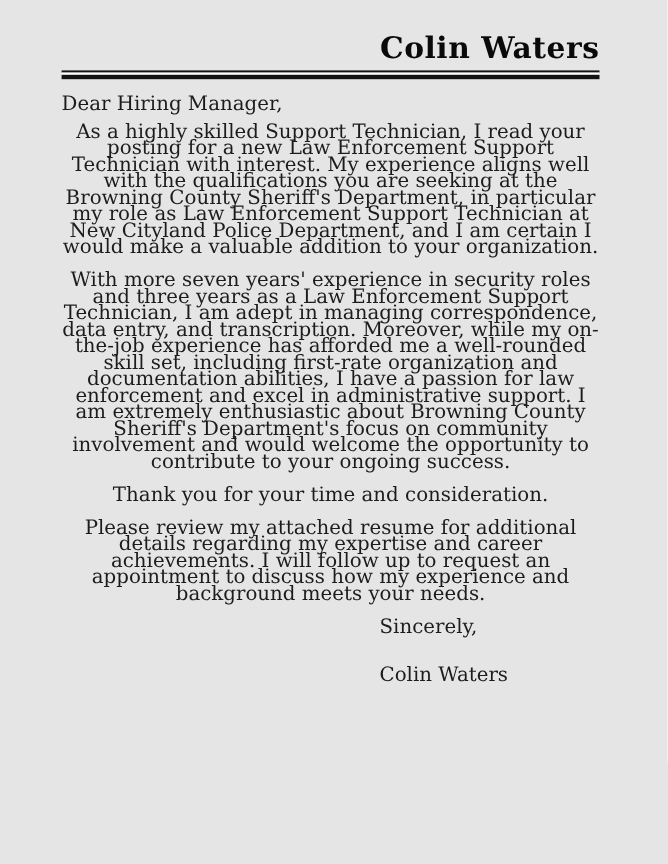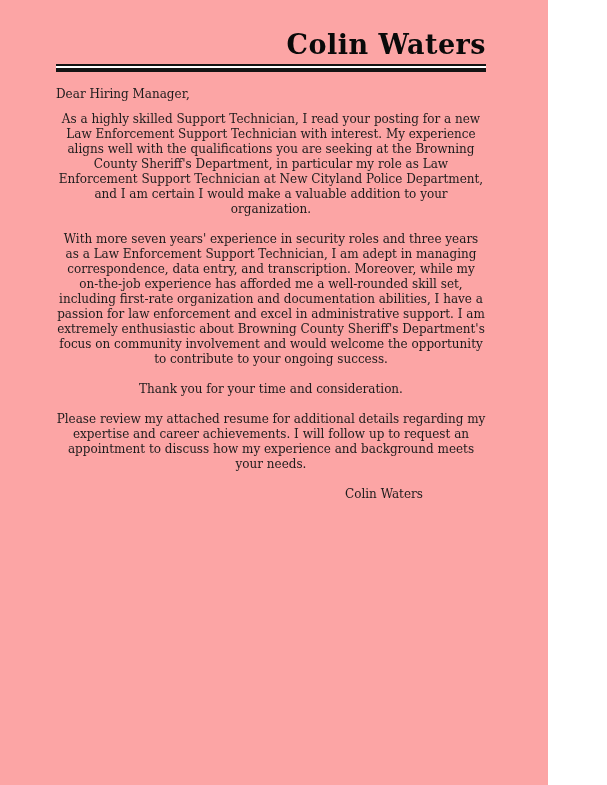--- a/index.html
+++ b/index.html
@@ -2,23 +2,23 @@
 <html><head>
 <meta charset="utf-8">
 <style>
   html, body {
     margin: 0;
     padding: 0;
     background: #ffffff;
   }
   .page {
     position: relative;
-    width: 548px;
+    width: 607px;
     height: 785px;
-    background: #fca5a5;
+    background: #e5e5e5;
     box-sizing: border-box;
     padding: 30px 62px 0 56px;
     font-family: "DejaVu Serif", "Liberation Serif", serif;
     color: #1c1c1c;
     overflow: hidden;
   }
   .sender-name {
     font-size: 27px;
     font-weight: bold;
     text-align: right;
@@ -44,21 +44,21 @@
   }
   .contact-line {
     font-size: 11px;
     text-align: right;
     margin-top: 5px;
     letter-spacing: 0.1px;
     color: #1c1c1c;
   }
   .letter-body {
     margin-top: 15px;
-    font-size: 12px;
+    font-size: 18px;
     line-height: 15px;
   }
   .salutation {
     margin: 0 0 10px 0;
   }
   .para {
     margin: 0 0 15px 0;
     text-align: center;
   }
   .closing {
@@ -92,18 +92,19 @@
 
     <p class="para">As a highly skilled Support Technician, I read your posting for a new Law Enforcement Support Technician with interest. My experience aligns well with the qualifications you are seeking at the Browning County Sheriff's Department, in particular my role as Law Enforcement Support Technician at New Cityland Police Department, and I am certain I would make a valuable addition to your organization.</p>
 
     <p class="para">With more seven years' experience in security roles and three years as a Law Enforcement Support Technician, I am adept in managing correspondence, data entry, and transcription. Moreover, while my on-the-job experience has afforded me a well-rounded skill set, including first-rate organization and documentation abilities, I have a passion for law enforcement and excel in administrative support. I am extremely enthusiastic about Browning County Sheriff's Department's focus on community involvement and would welcome the opportunity to contribute to your ongoing success.</p>
 
     <p class="para">Thank you for your time and consideration.</p>
 
     <p class="para">Please review my attached resume for additional details regarding my expertise and career achievements. I will follow up to request an appointment to discuss how my experience and background meets your needs.</p>
 
     <div class="closing">
+      <p class="valediction">Sincerely,</p>
       <p class="signature-name">Colin Waters</p>
     </div>
 
   </div>
 
 </div>
 
 </body></html>

